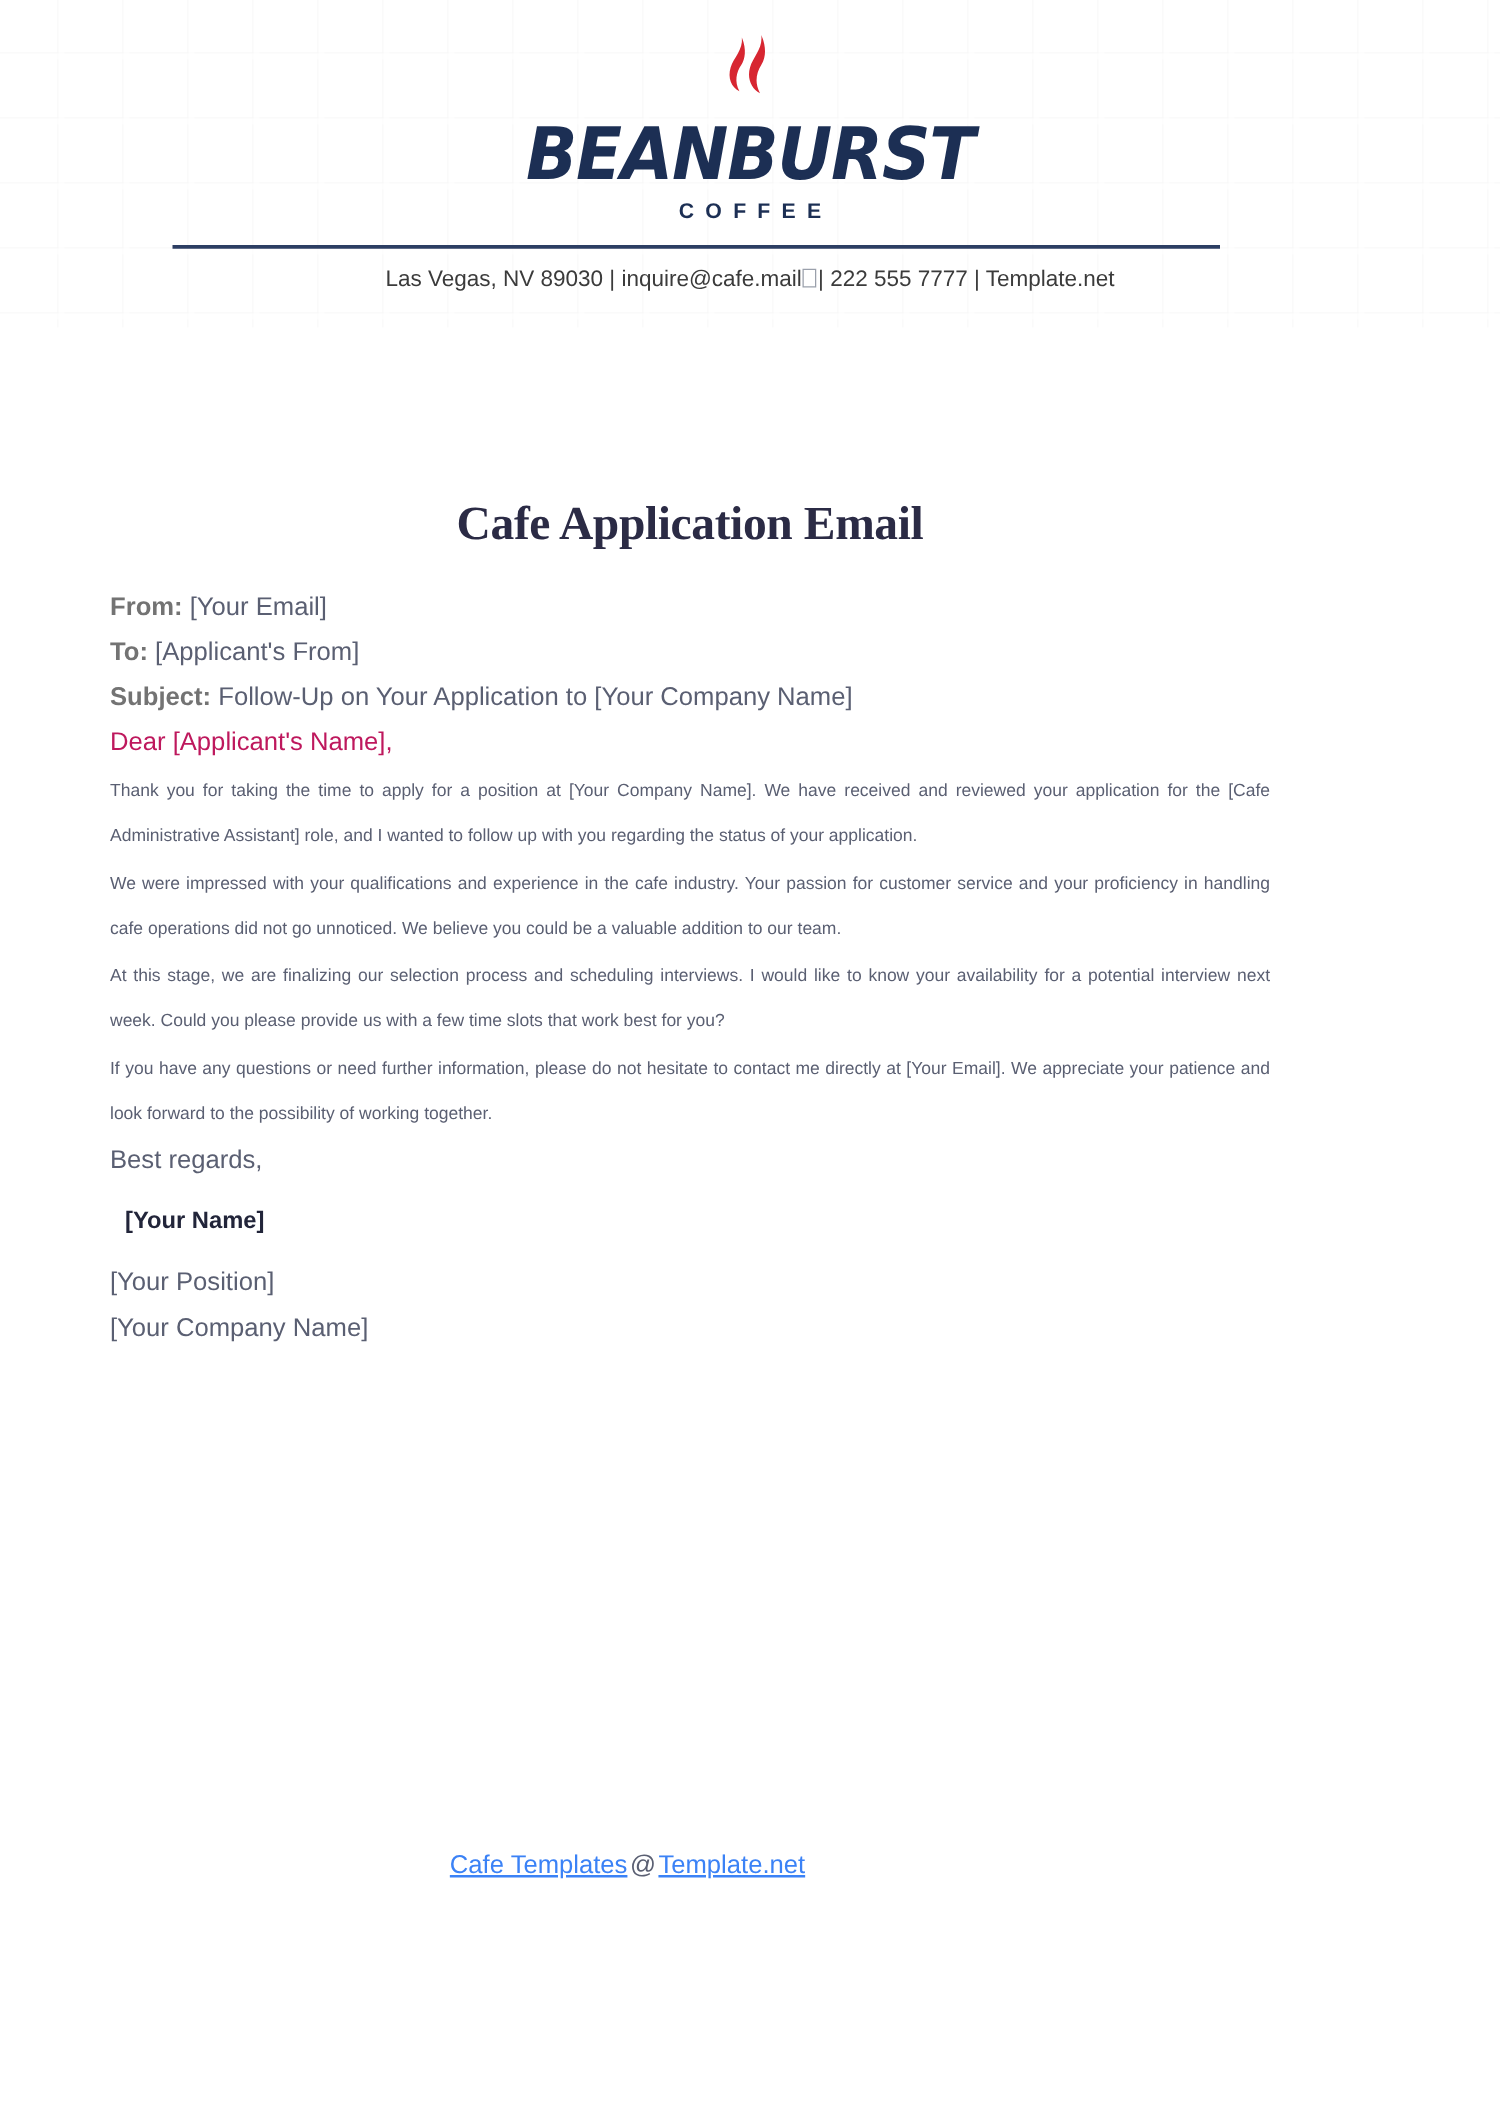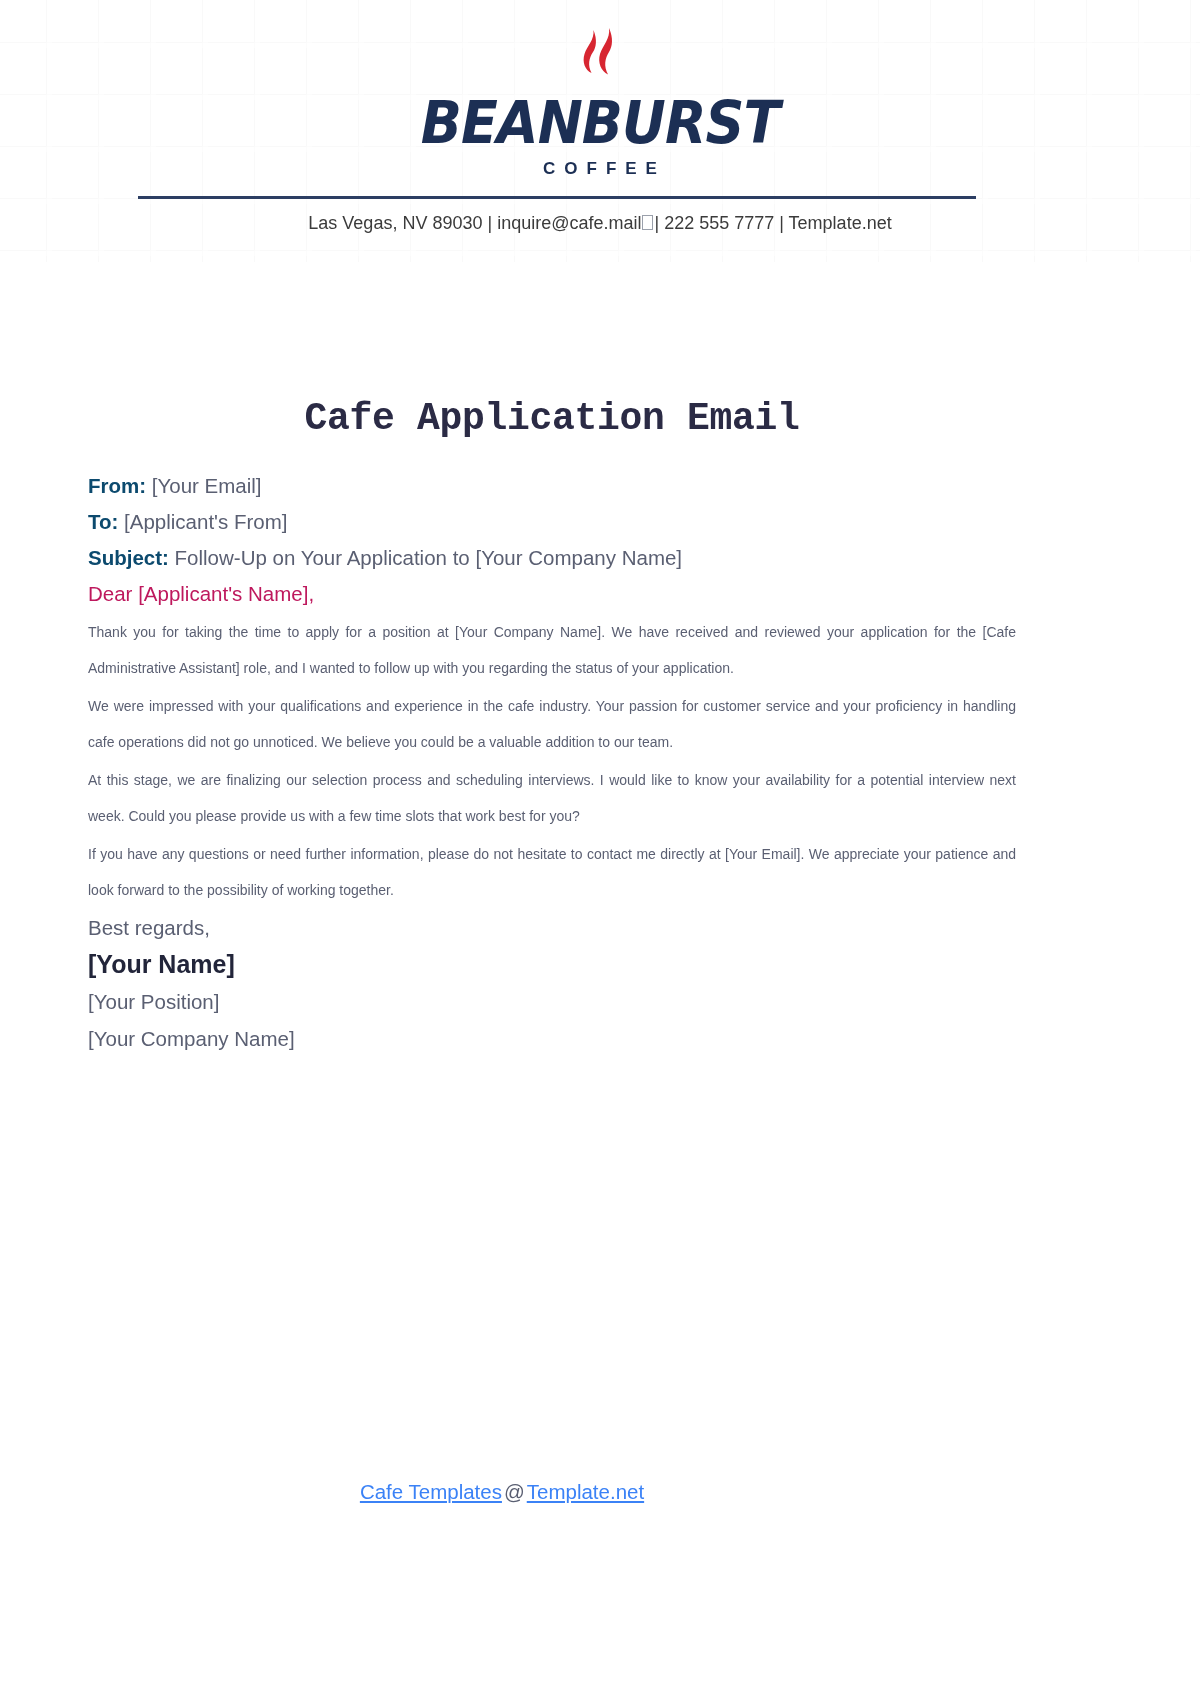--- a/index.html
+++ b/index.html
@@ -127,36 +127,36 @@
   .doc {
     position: absolute;
     top: 134px;
     left: 88px;
     width: 928px;
   }
 
   .doc-title {
     margin: 0 0 26px 0;
     text-align: center;
-    font-family: Liberation Mono, monospace;
+    font-family: Liberation Serif, serif;
     font-size: 38px;
     line-height: 46px;
     font-weight: bold;
     color: #2b2b45;
     letter-spacing: -0.3px;
   }
 
   .field-line {
     font-size: 20.5px;
     line-height: 36px;
     color: #5a5f72;
     margin: 0;
   }
   .field-line b {
-    color: #0c4a6e;
+    color: #737373;
     font-weight: bold;
     text-align: right;
   }
 
   .salutation {
     font-size: 20.5px;
     line-height: 36px;
     color: #be185d;
     margin: 0 0 2px 0;
   }
@@ -170,25 +170,25 @@
     text-justify: inter-word;
   }
 
   .closing {
     font-size: 20.5px;
     line-height: 36px;
     color: #5a5f72;
     margin: 0;
   }
   .sign-name {
-    font-size: 25px;
+    font-size: 19px;
     line-height: 37px;
     color: #22253a;
     font-weight: bold;
-    margin: 0;
+    margin: 12px;
   }
   .sign-line {
     font-size: 20.5px;
     line-height: 37px;
     color: #5a5f72;
     margin: 0;
   }
 
   
   .footer {

